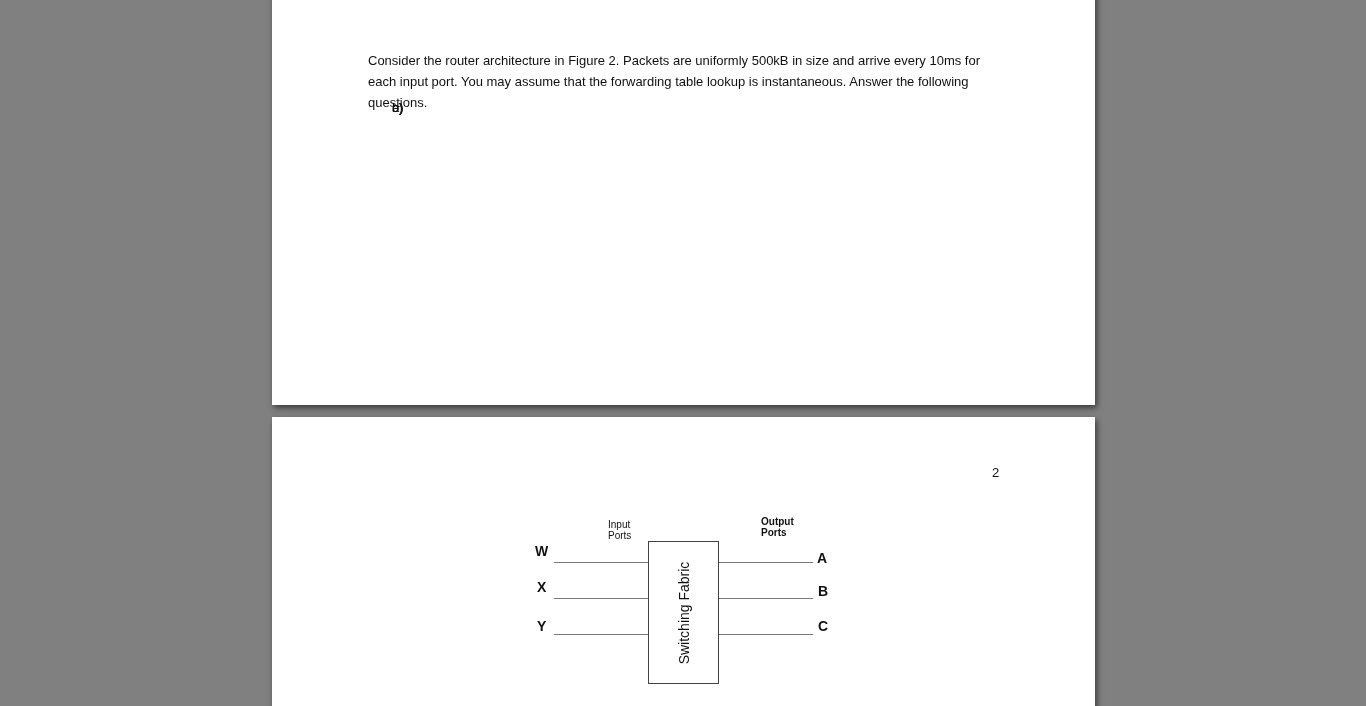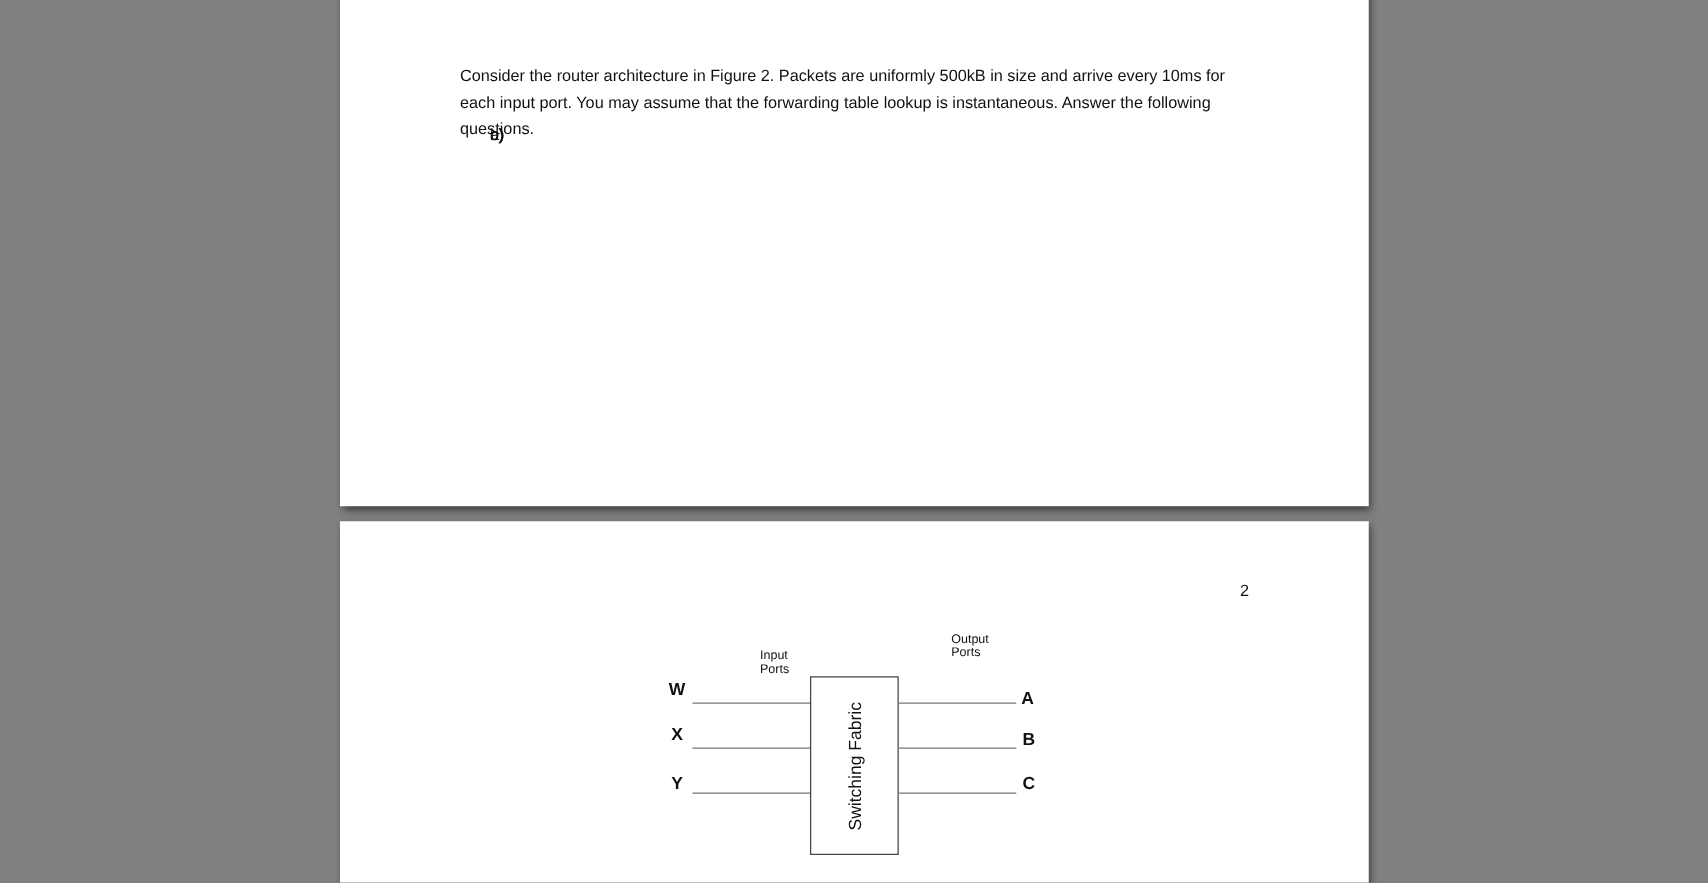--- a/index.html
+++ b/index.html
@@ -35,21 +35,21 @@
     <div class="li">
       <span class="mk">c)</span>
     </div>
   </div>
 </div>
 
 <div id="page2" class="page">
   <div class="pgnum">2</div>
   <div class="fig">
     <div class="lbl" style="left:304px;top:102px;">Input Ports</div>
-    <div class="lbl" style="left:457px;top:89px;">Output Ports</div>
+    <div class="lbl" style="left:457px;top:99px;font-weight:bold;">Output Ports</div>
 
     <div class="port" style="left:263px;top:126px;">W</div>
     <div class="port" style="left:265px;top:162px;">X</div>
     <div class="port" style="left:265px;top:201px;">Y</div>
 
     <div class="line" style="left:282px;top:145px;width:94px;"></div>
     <div class="line" style="left:282px;top:181px;width:94px;"></div>
     <div class="line" style="left:282px;top:217px;width:94px;"></div>
 
     <div class="fabric">

